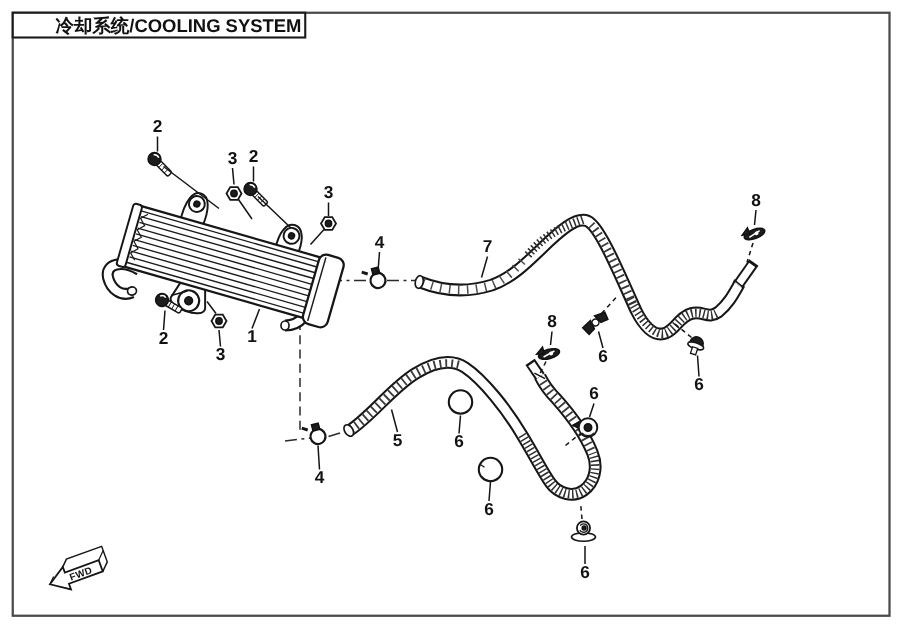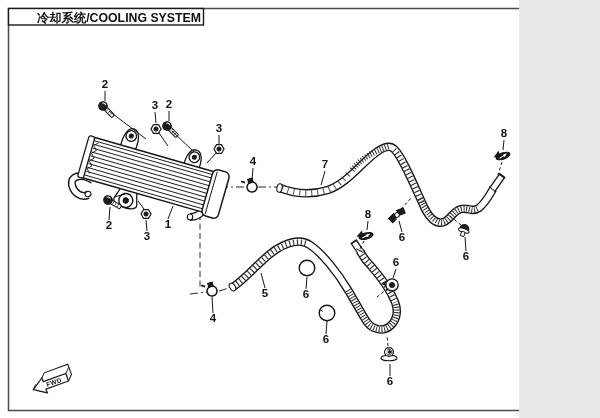--- a/index.html
+++ b/index.html
@@ -1,17 +1,17 @@
 <!DOCTYPE html>
 <html><head>
 <meta charset="utf-8">
 <style>
   html,body{margin:0;padding:0;background:#e8e8e8;}
   .page{
-    position:relative;width:519px;height:418px;background:#ffffff;
+    position:relative;width:600px;height:418px;background:#ffffff;
     font-family:"Liberation Sans",sans-serif;overflow:hidden;
   }
   svg{position:absolute;left:0;top:0;}
   .co{font:700 11.5px "Liberation Sans",sans-serif;fill:#121212;text-anchor:middle;}
   .title-t{font:700 12.3px "Liberation Sans",sans-serif;fill:#111;}
   .fwd-t{font:700 6.5px "Liberation Sans",sans-serif;fill:#111;letter-spacing:.3px;}
   .ln{stroke:#151515;stroke-width:1;fill:none;}
   .dash{stroke:#151515;stroke-width:1;fill:none;stroke-dasharray:3 2.6;}
   .cdash{stroke:#2a2a2a;stroke-width:1;fill:none;stroke-dasharray:8 3 2 3;}
   .vdash{stroke:#2a2a2a;stroke-width:1;fill:none;stroke-dasharray:6 3.5;}

